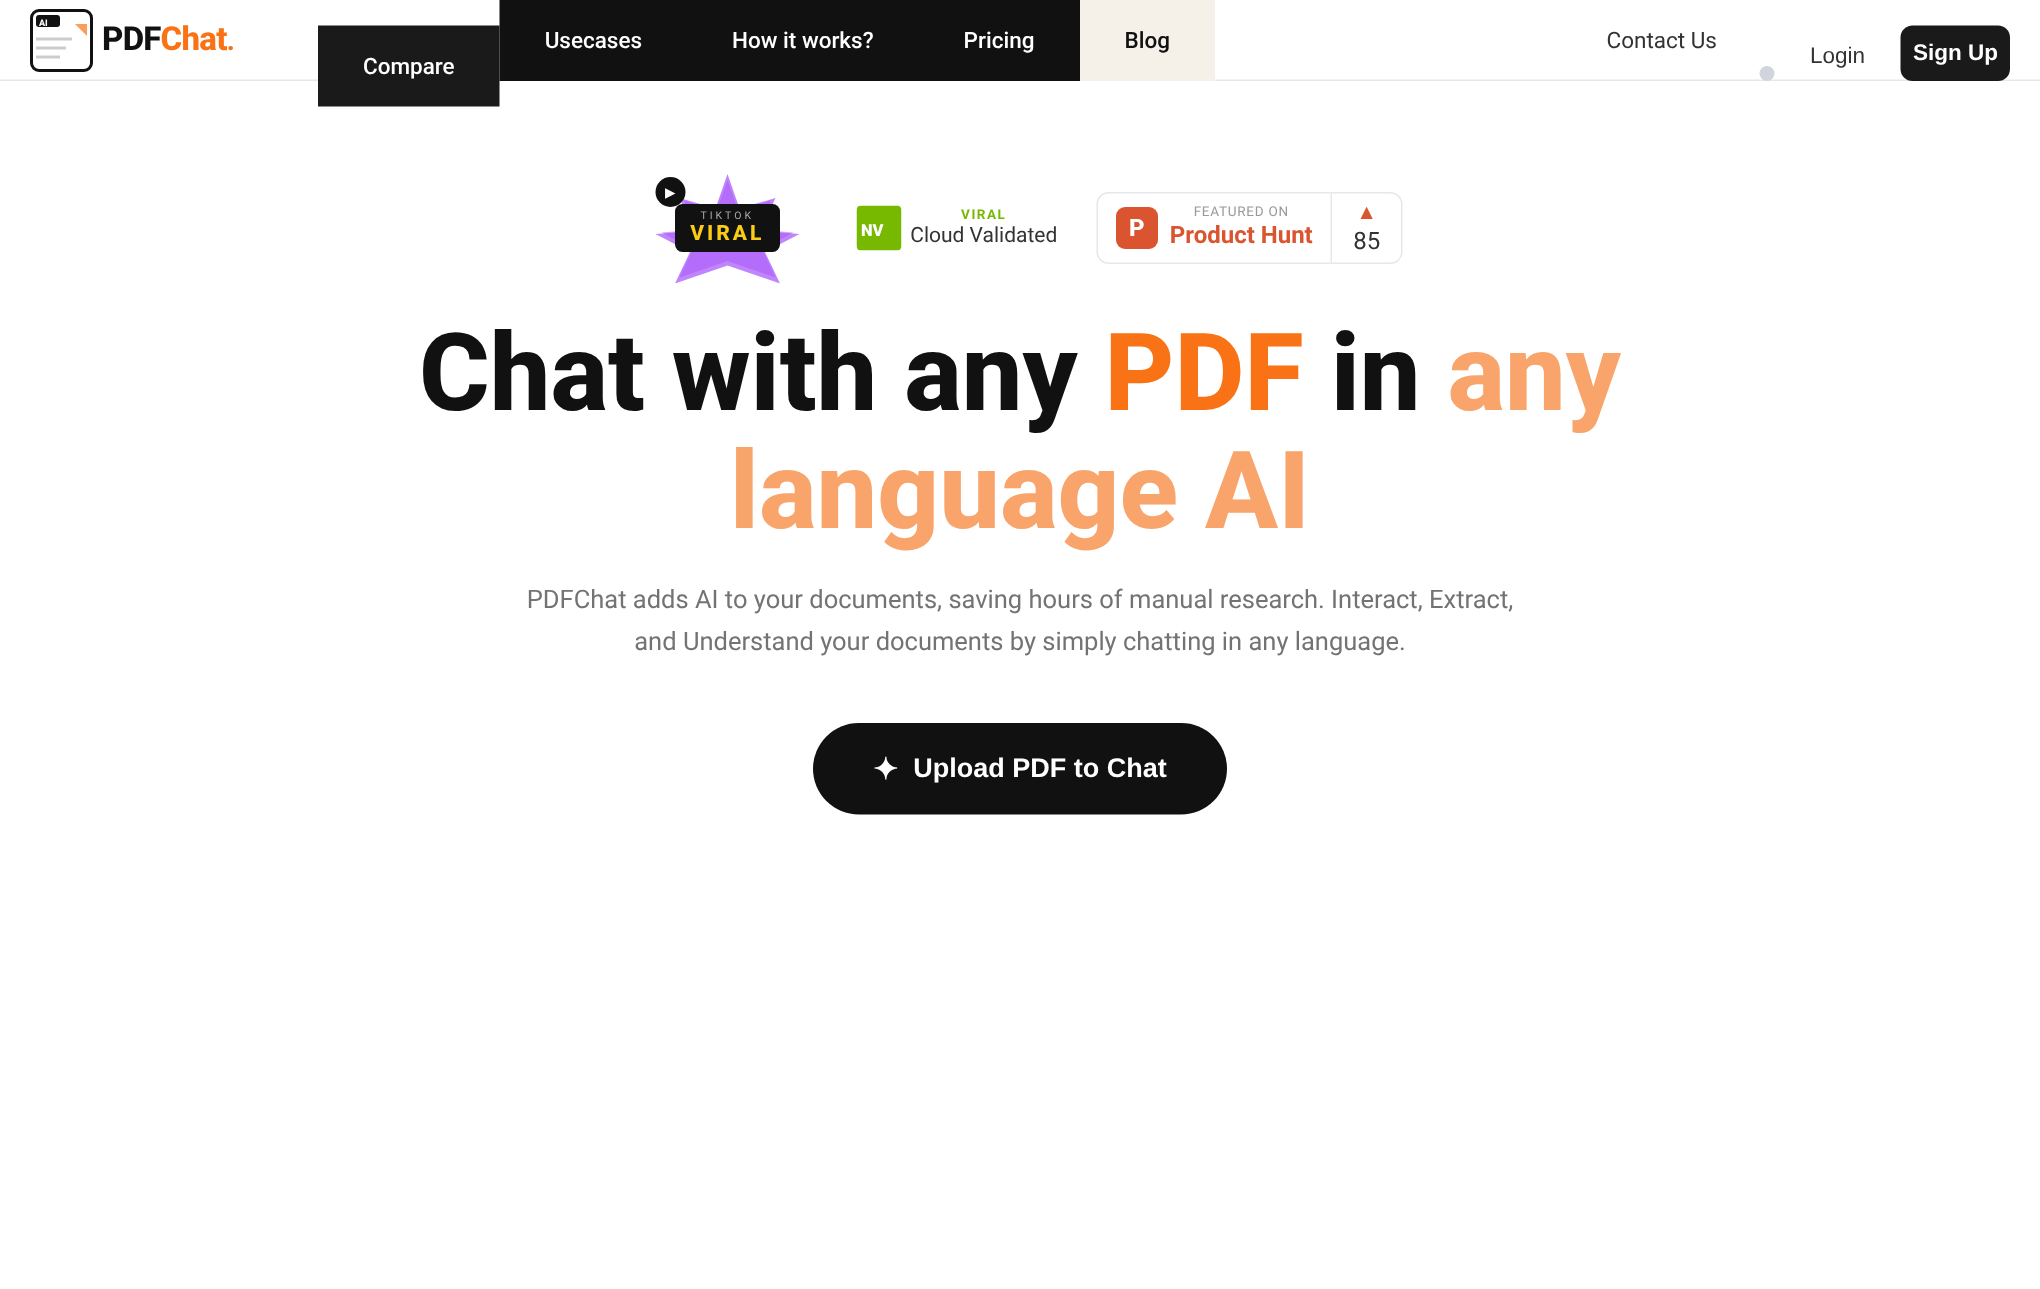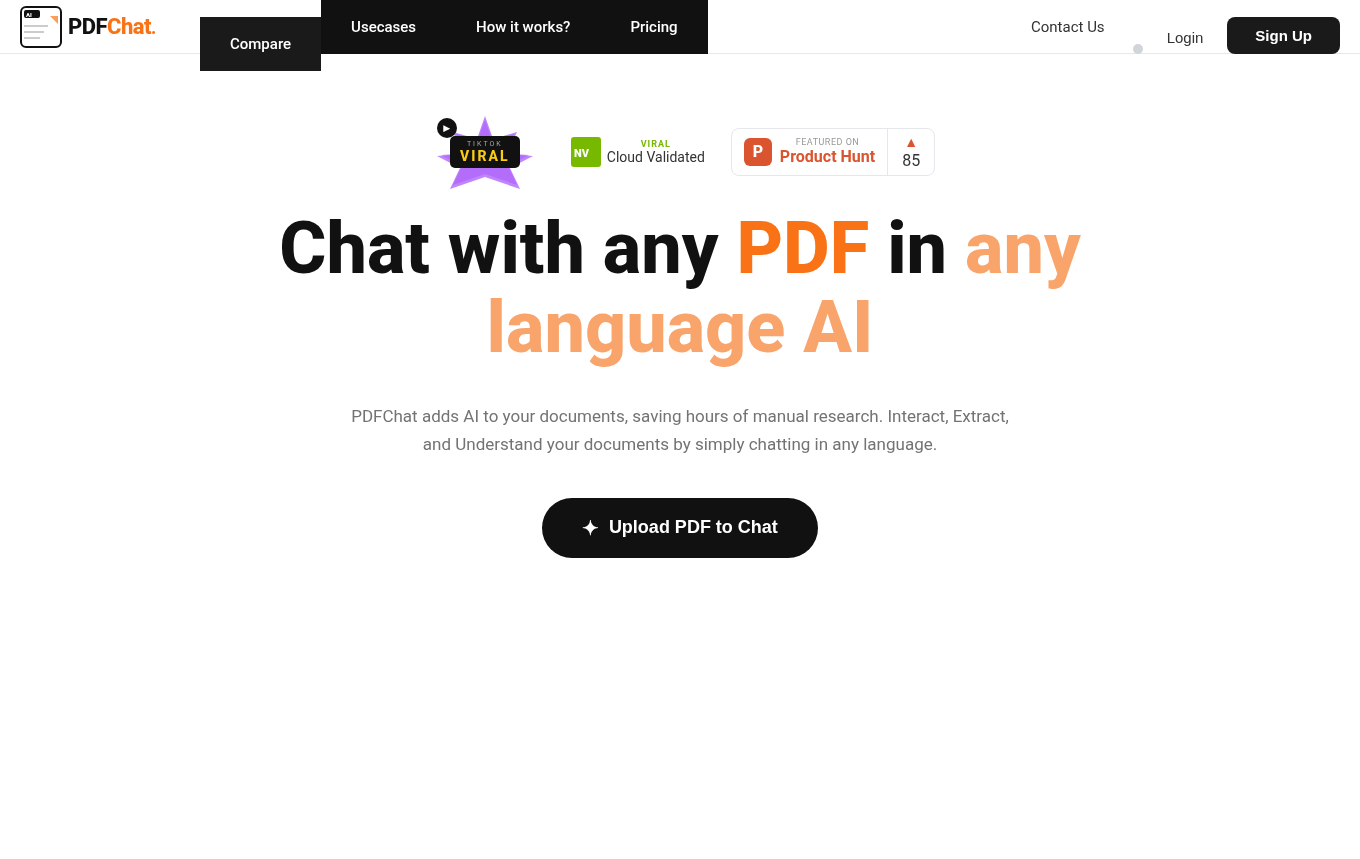--- a/index.html
+++ b/index.html
@@ -13,20 +13,21 @@
 
     
     nav {
       display: flex;
       align-items: center;
       height: 54px;
       background: #fff;
       border-bottom: 1px solid #e5e7eb;
       padding: 0 0;
       position: relative;
+      gap: 12px;
     }
     .nav-logo {
       display: flex;
       align-items: center;
       gap: 6px;
       padding: 0 20px;
       min-width: 200px;
     }
 
     .nav-links {
@@ -79,21 +80,21 @@
       cursor: pointer;
       padding: 8px 16px;
     }
     .btn-signup {
       background: #1a1a1a;
       color: #fff;
       border: none;
       border-radius: 8px;
       font-size: 15px;
       font-weight: 600;
-      padding: 10px 28px;
+      padding: 10px 8px;
       cursor: pointer;
     }
     .nav-dot {
       width: 10px;
       height: 10px;
       background: #d1d5db;
       border-radius: 50%;
     }
 
     
@@ -185,21 +186,21 @@
       font-weight: 400;
       color: #333;
     }
 
     
     .hero-heading {
       font-size: 72px;
       font-weight: 800;
       color: #111;
       line-height: 1.1;
-      margin-bottom: 36px;
+      margin-bottom: 20px;
       max-width: 900px;
     }
     .hero-heading .pdf-accent {
       color: #f97316;
     }
     .hero-heading .lang-accent {
       color: #f9a46b;
     }
 
     .hero-sub {
@@ -246,20 +247,21 @@
     <span style="font-size:22px;font-weight:800;color:#111;letter-spacing:-0.5px;">
       <span style="color:#111;">PDF</span><span style="color:#f97316;">Chat</span><span style="color:#f97316;font-size:18px;">.</span>
     </span>
   </div>
 
   <div class="nav-links">
     <a class="nav-link">Compare</a>
     <a class="nav-link">Usecases</a>
     <a class="nav-link">How it works?</a>
     <a class="nav-link">Pricing</a>
+    <a class="nav-link active" style="background:#f5f0e8;color:#111;">Blog</a>
   </div>
 
   <div class="nav-right">
     <span class="nav-link-plain" style="font-size:15px;color:#333;cursor:pointer;">Contact Us</span>
     <div class="nav-dot"></div>
     <button class="btn-login">Login</button>
     <button class="btn-signup">Sign Up</button>
   </div>
 </nav>
 

